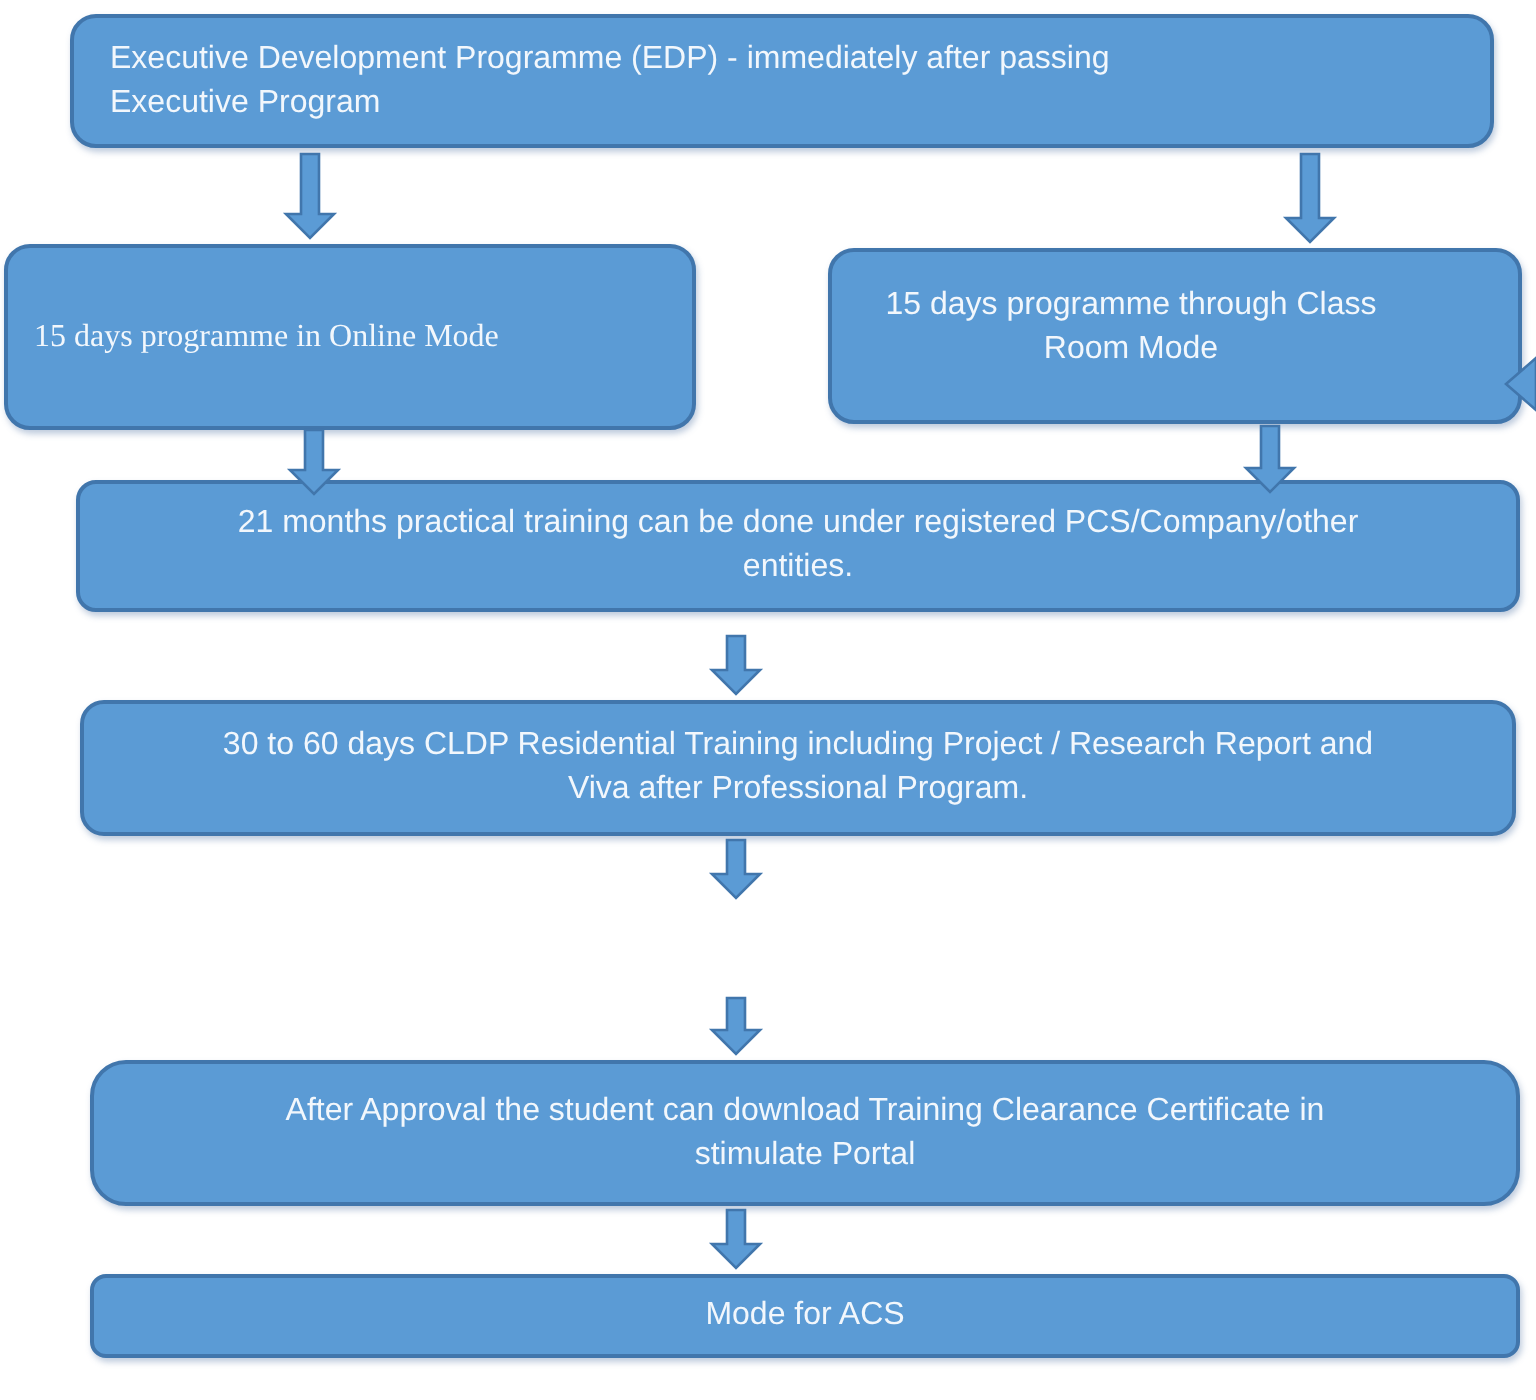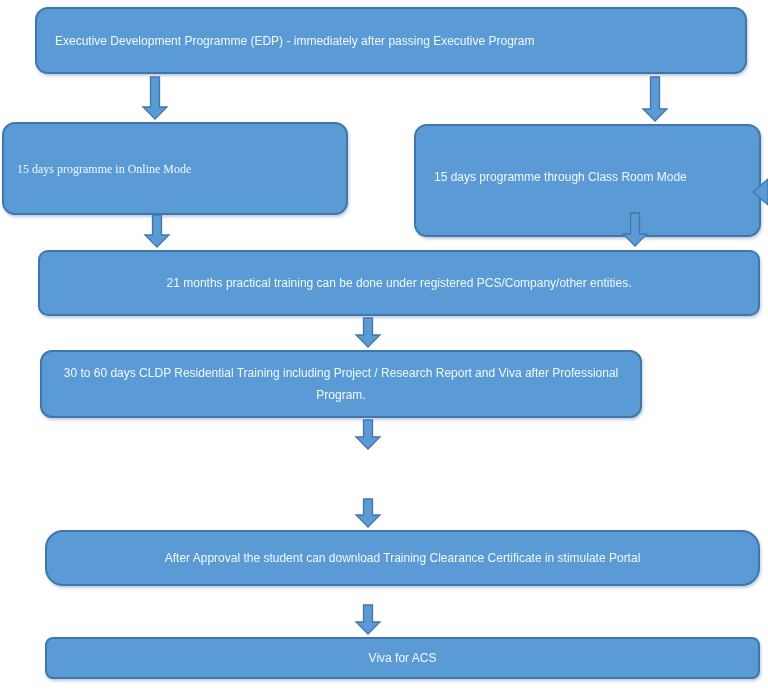--- a/index.html
+++ b/index.html
@@ -14,40 +14,40 @@
     height: 700px;
     background: #ffffff;
     overflow: hidden;
   }
   .node {
     position: absolute;
     box-sizing: border-box;
     background: #5b9bd5;
     border: 2px solid #4176ac;
     color: #f2f7fc;
-    font-size: 12px;
+    font-size: 16px;
     line-height: 22px;
     display: flex;
     align-items: center;
     box-shadow: 1px 2px 3px rgba(110, 140, 180, 0.45);
   }
   .node .lbl { display: block; }
   .left-align { justify-content: flex-start; text-align: left; }
   .center-align { justify-content: center; text-align: center; }
 
   .node-edp        { left: 35px;  top: 7px;   width: 712px; height: 67px; border-radius: 13px; padding: 4px 150px 4px 18px; }
   .node-online     { left: 2px;   top: 122px; width: 346px; height: 93px; border-radius: 13px; padding: 4px 40px 4px 13px; font-family: Liberation Serif, serif; }
-  .node-classroom  { left: 414px; top: 124px; width: 347px; height: 113px; border-radius: 13px; padding: 4px 62px 12px 18px; }
-  .node-practical  { left: 38px;  top: 250px; width: 722px; height: 66px; border-radius: 10px; padding: 4px 10px; }
+  .node-classroom  { left: 414px; top: 124px; width: 347px; height: 88px; border-radius: 13px; padding: 4px 62px 12px 18px; text-align: center; }
+  .node-practical  { left: 38px;  top: 240px; width: 722px; height: 66px; border-radius: 10px; padding: 4px 10px; }
   .node-practical .lbl { max-width: 600px; margin: 0 auto; }
-  .node-cldp       { left: 40px;  top: 350px; width: 602px; height: 68px; border-radius: 12px; padding: 4px 10px; }
+  .node-cldp       { left: 40px;  top: 350px; width: 718px; height: 68px; border-radius: 12px; padding: 4px 10px; }
   .node-cldp .lbl  { max-width: 585px; margin: 0 auto; }
   .node-upload     { left: 34px;  top: 452px; width: 726px; height: 45px; border-radius: 8px;  padding: 2px 10px; }
   .node-upload .lbl { margin: 0 auto; }
-  .node-approval   { left: 45px;  top: 530px; width: 715px; height: 56px; border-radius: 18px; padding: 4px 10px; }
+  .node-approval   { left: 45px;  top: 530px; width: 715px; height: 73px; border-radius: 18px; padding: 4px 10px; }
   .node-approval .lbl { max-width: 580px; margin: 0 auto; }
   .node-acs        { left: 45px;  top: 637px; width: 715px; height: 42px; border-radius: 8px;  padding: 2px 10px; }
   .node-acs .lbl   { margin: 0 auto; }
 
   .arrow { position: absolute; }
 </style>
 </head>
 <body>
 
 <div id="canvas">
@@ -71,21 +71,21 @@
   <div class="node node-cldp center-align">
     <span class="lbl">30 to 60 days CLDP Residential Training including Project / Research Report and Viva after Professional Program.</span>
   </div>
 
 
   <div class="node node-approval center-align">
     <span class="lbl">After Approval the student can download Training Clearance Certificate in stimulate Portal</span>
   </div>
 
   <div class="node node-acs center-align">
-    <span class="lbl">Viva for ACS</span>
+    <span class="lbl">Mode for ACS</span>
   </div>
 
   <div id="arrows">
       <svg class="arrow" width="30" height="44" viewBox="0 0 30 44" style="left: 140px; top: 76px;">
         <polygon points="10.5,1 19.5,1 19.5,31 27,31 15,43 3,31 10.5,31" fill="#5b9bd5" stroke="#4176ac" stroke-width="1.3" stroke-linejoin="miter"></polygon>
       </svg>
       <svg class="arrow" width="30" height="46" viewBox="0 0 30 46" style="left: 640px; top: 76px;">
         <polygon points="10.5,1 19.5,1 19.5,33 27,33 15,45 3,33 10.5,33" fill="#5b9bd5" stroke="#4176ac" stroke-width="1.3" stroke-linejoin="miter"></polygon>
       </svg>
       <svg class="arrow" width="30" height="34" viewBox="0 0 30 34" style="left: 142px; top: 214px;">

